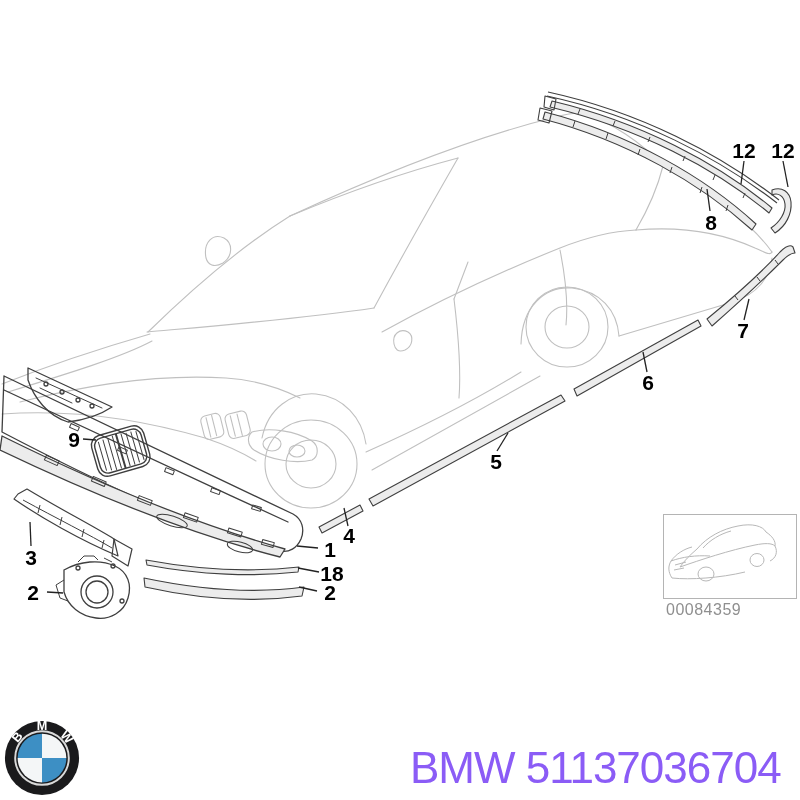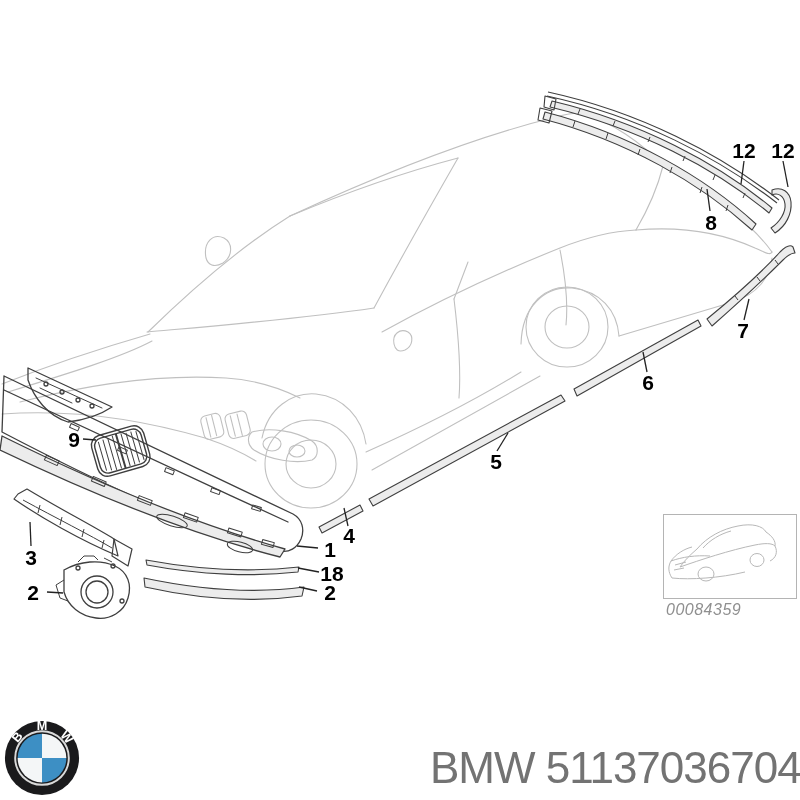--- a/index.html
+++ b/index.html
@@ -4,22 +4,22 @@
 <style>
   html,body{margin:0;padding:0;background:#fff;}
   #page{position:relative;width:800px;height:800px;background:#ffffff;overflow:hidden;
         font-family:"Liberation Sans", sans-serif;}
   #diagram-svg{position:absolute;left:0;top:0;}
   .plabel{position:absolute;transform:translate(-50%,-50%);font-weight:bold;
           font-size:21px;color:#000;letter-spacing:0;line-height:1;}
   #inset-box{position:absolute;left:663px;top:514px;width:134px;height:85px;
              border:1px solid #b4b4b4;box-sizing:border-box;}
   #inset-code{position:absolute;left:666px;top:601px;font-size:16px;color:#8f8f8f;
-              letter-spacing:0.5px;font-style:italic;}
-  #footer-text{position:absolute;left:430px;top:743px;font-size:44px;color:#737373;
+              letter-spacing:0.5px;}
+  #footer-text{position:absolute;left:410px;top:743px;font-size:44px;color:#8b5cf6;
                letter-spacing:-1px;white-space:nowrap;}
   #bmw-logo{position:absolute;left:3px;top:719px;}
 </style>
 </head>
 <body>
 
 <div id="page">
 
   <svg id="diagram-svg" width="800" height="800" viewBox="0 0 800 800">
 

